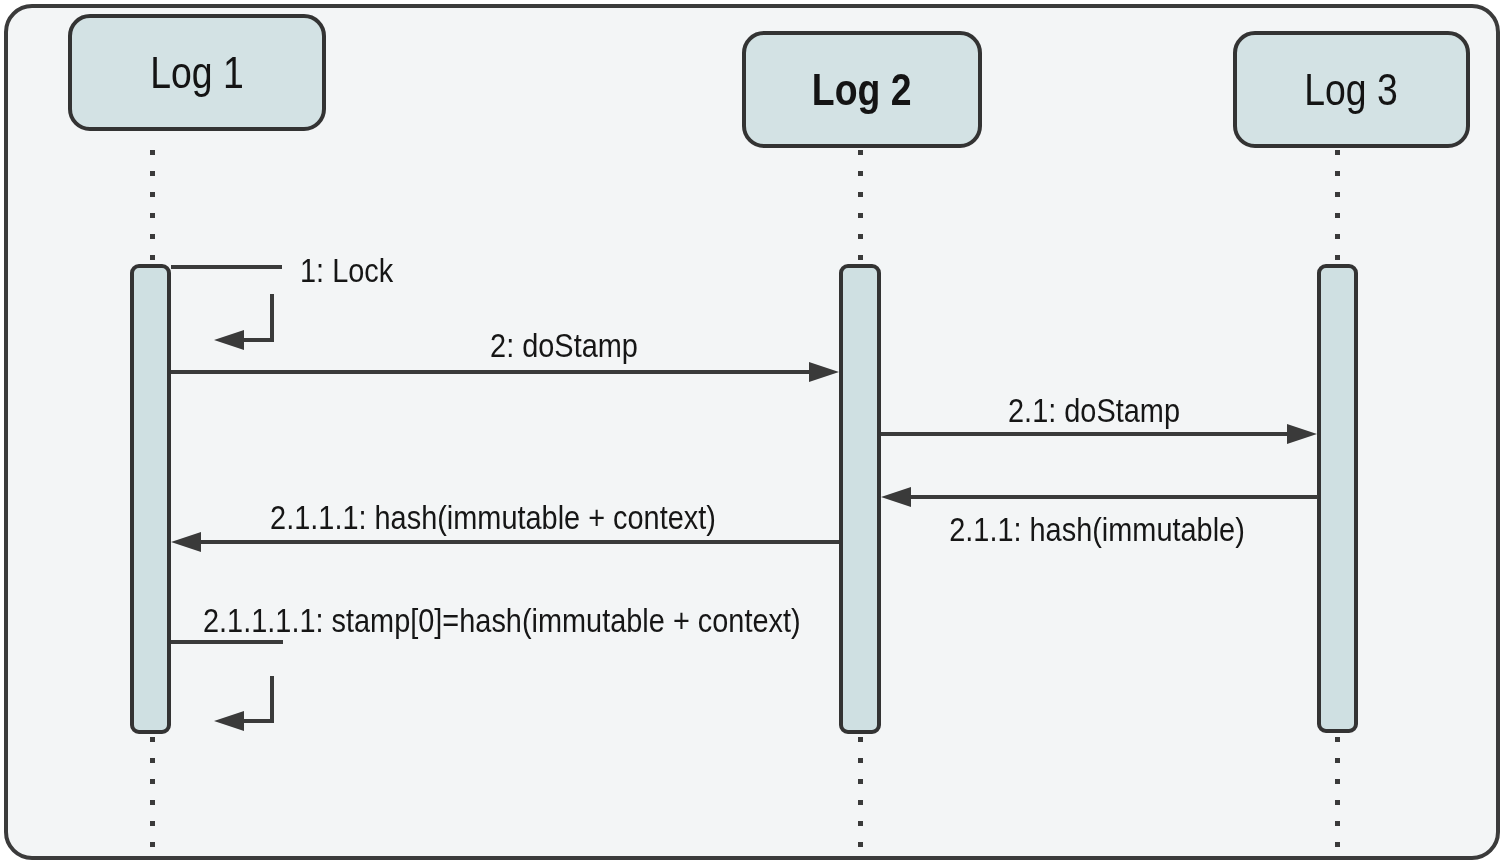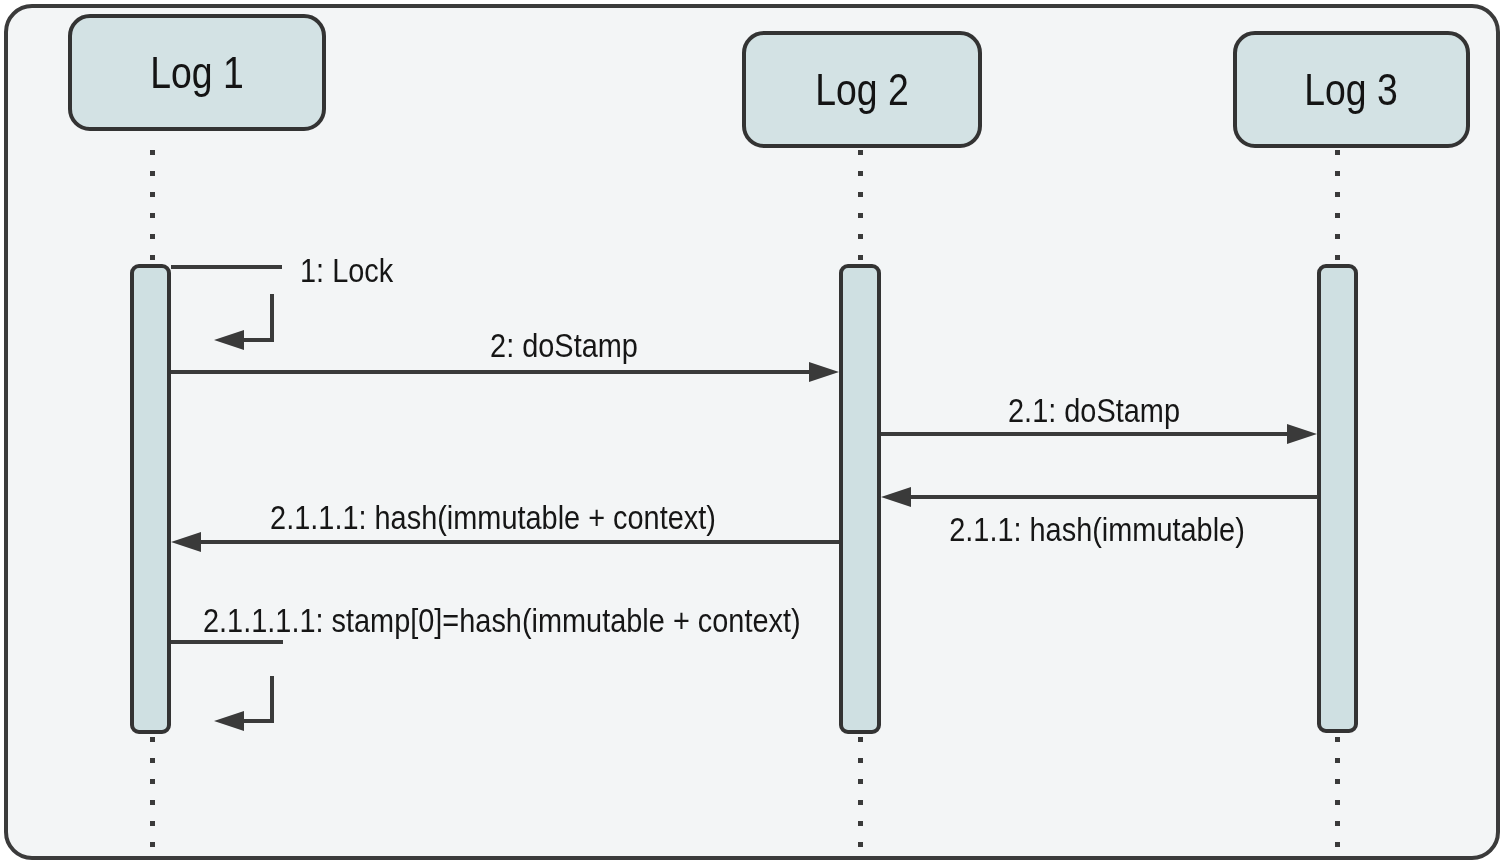--- a/index.html
+++ b/index.html
@@ -15,21 +15,21 @@
   .actor{
     position:absolute;box-sizing:border-box;height:117px;
     border:4px solid #333333;border-radius:22px;background:#d3e2e4;
     display:flex;align-items:center;justify-content:center;
   }
   .actor .actor-label{
     font-size:44px;line-height:44px;white-space:nowrap;
     transform:scaleX(0.85);color:#141414;
   }
   .a1{left:32px;top:14px;width:258px;margin-left:36px;}
-  .a2{left:742px;top:31px;width:240px;}
+  .a2{left:742px;top:31px;width:240px;font-weight:bold;}
   .a3{left:1221px;top:31px;width:237px;margin-left:12px;}
 
   .lifeline{
     position:absolute;width:5px;
     background-image:repeating-linear-gradient(to bottom,#3a3a3a 0 5px,transparent 5px 21px);
   }
   .l1t{left:150px;top:150px;height:113px;}
   .l2t{left:858px;top:150px;height:113px;}
   .l3t{left:1335px;top:150px;height:113px;}
   .l1b{left:150px;top:737px;height:116px;}

